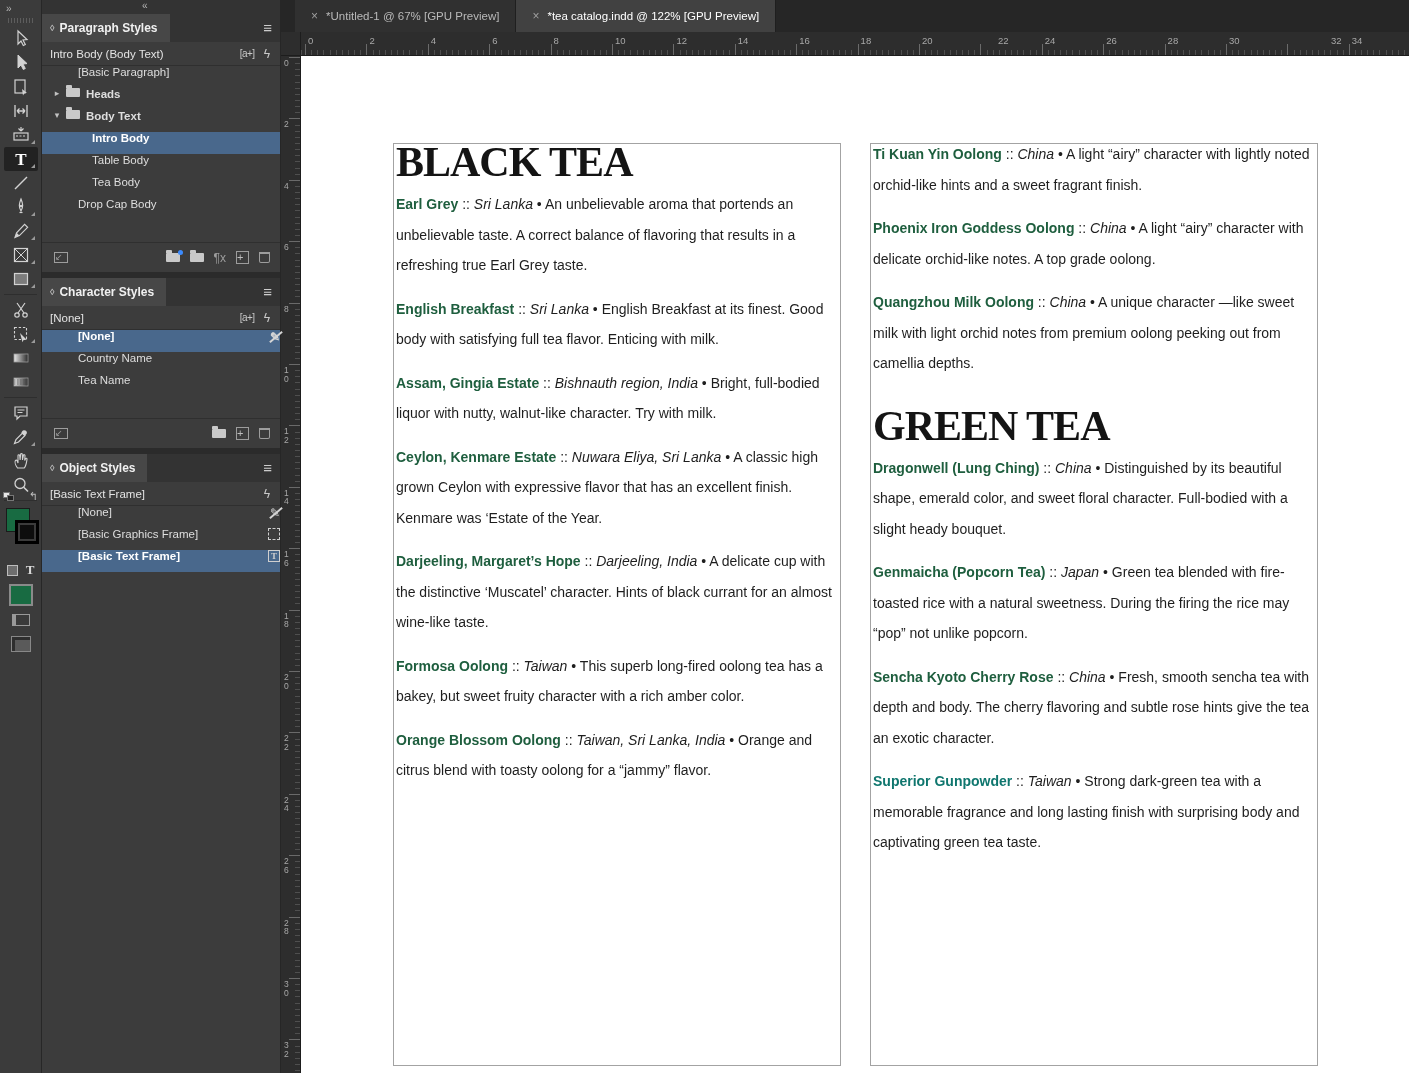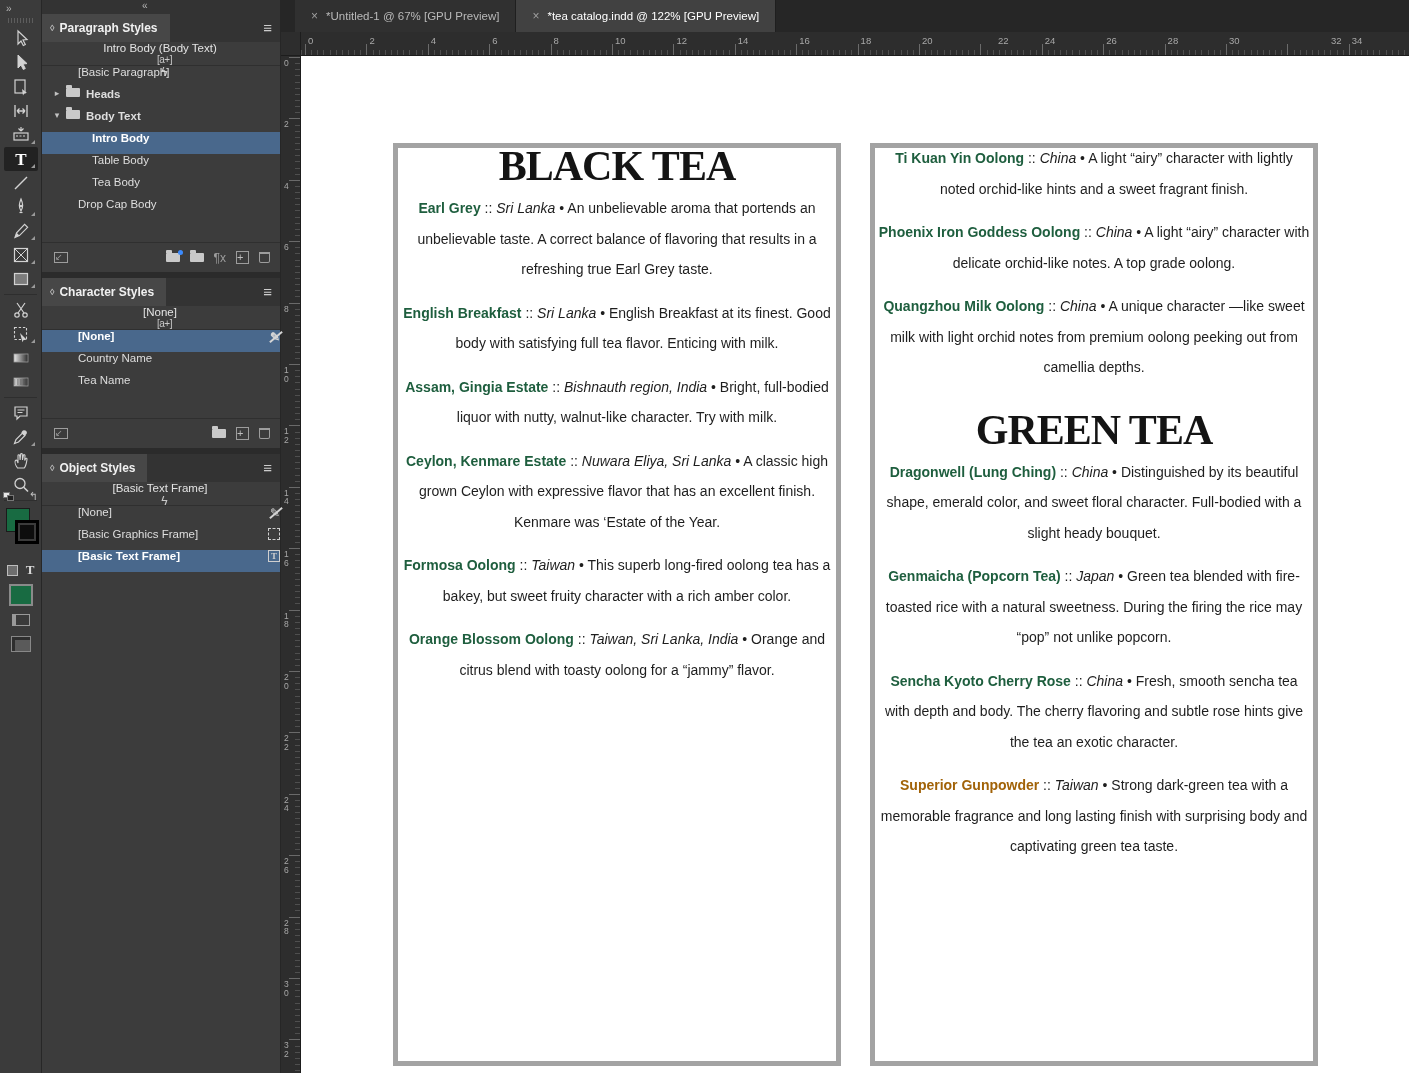--- a/index.html
+++ b/index.html
@@ -40,21 +40,21 @@
   #dock { left:42px; top:0; width:239px; height:1073px; background:#333333;
     border-right:1px solid #262626; z-index:5; }
   .dock-top { height:14px; color:#b5b5b5; font-size:10px; text-align:left; padding-left:100px; }
   .panel { background:#3c3c3c; border-bottom:6px solid #2b2b2b; }
   .p-head { height:28px; background:#333333; display:flex; align-items:stretch; position:relative; }
   .p-tab { background:#474747; display:flex; align-items:center; gap:5px; padding:0 12px 0 8px;
     color:#f0f0f0; font-weight:bold; font-size:12px; }
   .p-diamond { color:#bdbdbd; font-size:9px; }
   .p-menu { position:absolute; right:8px; top:5px; color:#cccccc; font-size:15px; }
   .cur-row { height:24px; display:flex; align-items:center; padding:0 10px 0 8px;
-    color:#e3e3e3; font-size:11.5px; border-bottom:1px solid #2f2f2f;flex-direction:column; }
+    color:#e3e3e3; font-size:11.5px; border-bottom:1px solid #2f2f2f; }
   .cur-row .sp { flex:1; }
   .badge { color:#c9c9c9; font-size:10px; margin-left:9px; letter-spacing:-0.5px;}
   .bolt { color:#c9c9c9; font-size:12px; margin-left:9px; }
   .style-list { min-height:22px; }
   .srow { height:22px; display:flex; align-items:flex-start; color:#dedede; font-size:11.5px;
     position:relative; }
   .srow.sel { background:#49688c; color:#ffffff; font-weight:bold; }
   .srow .lbl { white-space:nowrap; }
   .srow.i1 .lbl { padding-left:36px; }
   .srow.i2 .lbl { padding-left:50px; }
@@ -106,22 +106,22 @@
       repeating-linear-gradient(180deg,#4f4f4f 0 1px,transparent 1px 6.14px);
     background-size:11px auto, 5px auto;
     background-position:right top 1px, right top 1px;
     background-repeat:repeat-y, repeat-y; z-index:3; }
   .vnum { position:absolute; left:3px; font-size:8.5px; line-height:8.5px; color:#a8a8a8; white-space:pre-line; }
   #corner { left:281px; top:32px; width:20px; height:24px; background:#2d2d2d;
     border-right:1px solid #1d1d1d; border-bottom:1px solid #1d1d1d; z-index:4; }
 
   
   #page { left:301px; top:56px; right:0; bottom:0; background:#ffffff; overflow:hidden; z-index:1; }
-  .tframe { position:absolute; top:87px; width:448px; height:923px; border:5px solid #a3a3a3;
-    padding:0 2px 0 2px; overflow:hidden;text-align:center; }
+  .tframe { position:absolute; top:87px; width:448px; height:923px; border:1px solid #a3a3a3;
+    padding:0 2px 0 2px; overflow:hidden; }
   #frame-left { left:92px; }
   #frame-right { left:569px; }
   .tframe h2 { font-family:"Liberation Serif",serif; font-weight:bold; color:#141414;
     font-size:42px; line-height:46px; letter-spacing:-1px; margin:24px 0 4px; }
   .tframe > :first-child { margin-top:-5px; }
   .tframe p { font-family:Liberation Sans, sans-serif; font-size:14px; line-height:30.5px;
     color:#1e1e1e; margin:0 0 13px; }
   .tname { font-weight:bold; }
   .torigin { font-style:italic; }
 </style>
@@ -481,26 +481,27 @@
 2</span>
   </div>
 
 <div id="page" class="abs">
   <div class="tframe" id="frame-left">
       <h2>BLACK TEA</h2>
       <p><span class="tname" style="color: rgb(30, 94, 62);">Earl Grey</span> :: <span class="torigin">Sri Lanka</span> • An unbelievable aroma that portends an unbelievable taste. A correct balance of flavoring that results in a refreshing true Earl Grey taste.</p>
       <p><span class="tname" style="color: rgb(30, 94, 62);">English Breakfast</span> :: <span class="torigin">Sri Lanka</span> • English Breakfast at its finest. Good body with satisfying full tea flavor. Enticing with milk.</p>
       <p><span class="tname" style="color: rgb(30, 94, 62);">Assam, Gingia Estate</span> :: <span class="torigin">Bishnauth region, India</span> • Bright, full-bodied liquor with nutty, walnut-like character. Try with milk.</p>
       <p><span class="tname" style="color: rgb(30, 94, 62);">Ceylon, Kenmare Estate</span> :: <span class="torigin">Nuwara Eliya, Sri Lanka</span> • A classic high grown Ceylon with expressive flavor that has an excellent finish. Kenmare was ‘Estate of the Year.</p>
+      <p><span class="tname" style="color: rgb(30, 94, 62);">Darjeeling, Margaret’s Hope</span> :: <span class="torigin">Darjeeling, India</span> • A delicate cup with the distinctive ‘Muscatel’ character. Hints of black currant for an almost wine-like taste.</p>
       <p><span class="tname" style="color: rgb(30, 94, 62);">Formosa Oolong</span> :: <span class="torigin">Taiwan</span> • This superb long-fired oolong tea has a bakey, but sweet fruity character with a rich amber color.</p>
       <p><span class="tname" style="color: rgb(30, 94, 62);">Orange Blossom Oolong</span> :: <span class="torigin">Taiwan, Sri Lanka, India</span> • Orange and citrus blend with toasty oolong for a “jammy” flavor.</p>
     </div>
   <div class="tframe" id="frame-right">
       <p><span class="tname" style="color: rgb(30, 94, 62);">Ti Kuan Yin Oolong</span> :: <span class="torigin">China</span> • A light “airy” character with lightly noted orchid-like hints and a sweet fragrant finish.</p>
       <p><span class="tname" style="color: rgb(30, 94, 62);">Phoenix Iron Goddess Oolong</span> :: <span class="torigin">China</span> • A light “airy” character with delicate orchid-like notes. A top grade oolong.</p>
       <p><span class="tname" style="color: rgb(30, 94, 62);">Quangzhou Milk Oolong</span> :: <span class="torigin">China</span> • A unique character —like sweet milk with light orchid notes from premium oolong peeking out from camellia depths.</p>
       <h2>GREEN TEA</h2>
       <p><span class="tname" style="color: rgb(30, 94, 62);">Dragonwell (Lung Ching)</span> :: <span class="torigin">China</span> • Distinguished by its beautiful shape, emerald color, and sweet floral character. Full-bodied with a slight heady bouquet.</p>
       <p><span class="tname" style="color: rgb(30, 94, 62);">Genmaicha (Popcorn Tea)</span> :: <span class="torigin">Japan</span> • Green tea blended with fire-toasted rice with a natural sweetness. During the firing the rice may “pop” not unlike popcorn.</p>
       <p><span class="tname" style="color: rgb(30, 94, 62);">Sencha Kyoto Cherry Rose</span> :: <span class="torigin">China</span> • Fresh, smooth sencha tea with depth and body. The cherry flavoring and subtle rose hints give the tea an exotic character.</p>
-      <p><span class="tname" style="color: #a16207;">Superior Gunpowder</span> :: <span class="torigin">Taiwan</span> • Strong dark-green tea with a memorable fragrance and long lasting finish with surprising body and captivating green tea taste.</p>
+      <p><span class="tname" style="color: #0f766e;">Superior Gunpowder</span> :: <span class="torigin">Taiwan</span> • Strong dark-green tea with a memorable fragrance and long lasting finish with surprising body and captivating green tea taste.</p>
     </div>
 </div>
 
 </body></html>

